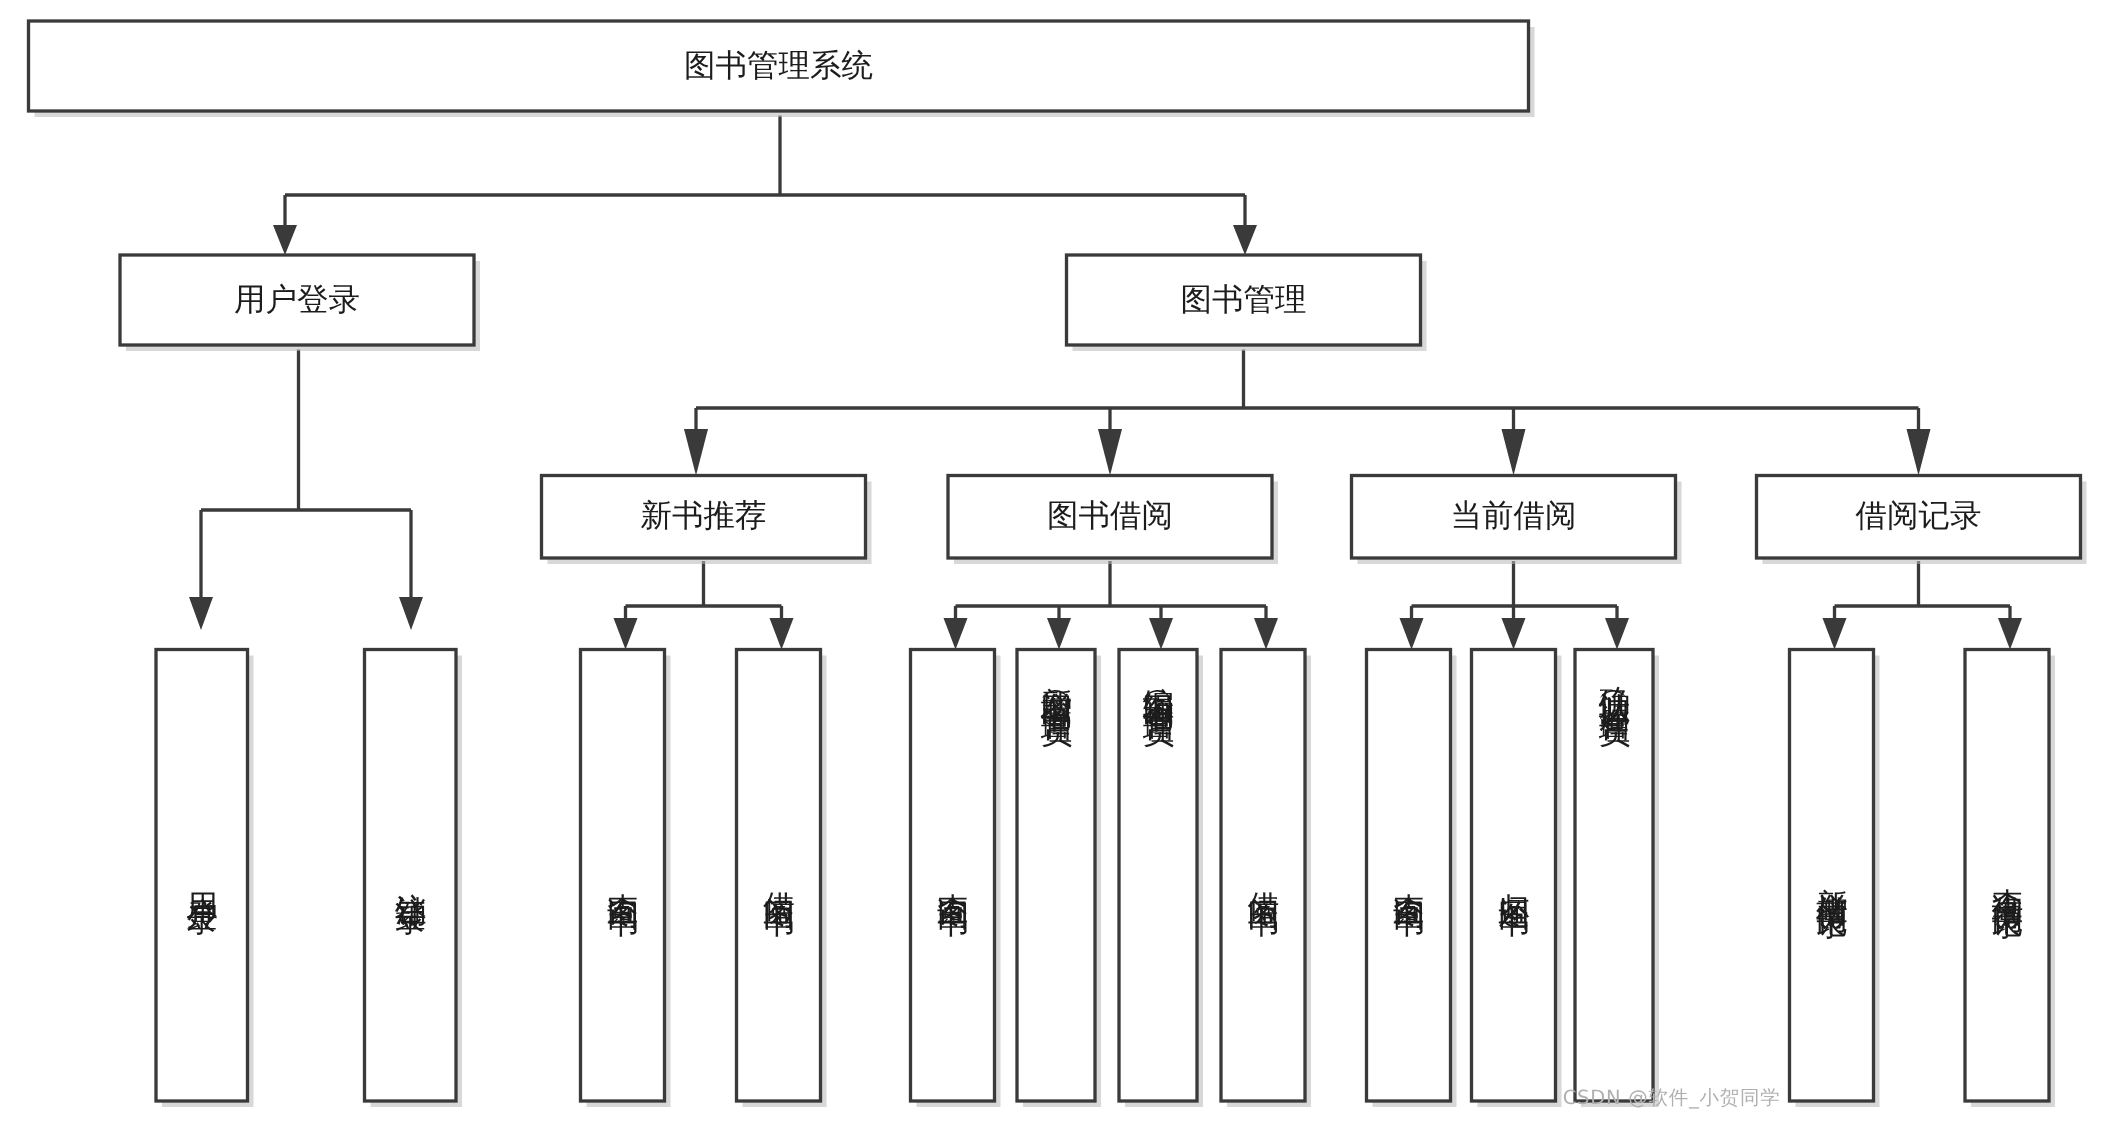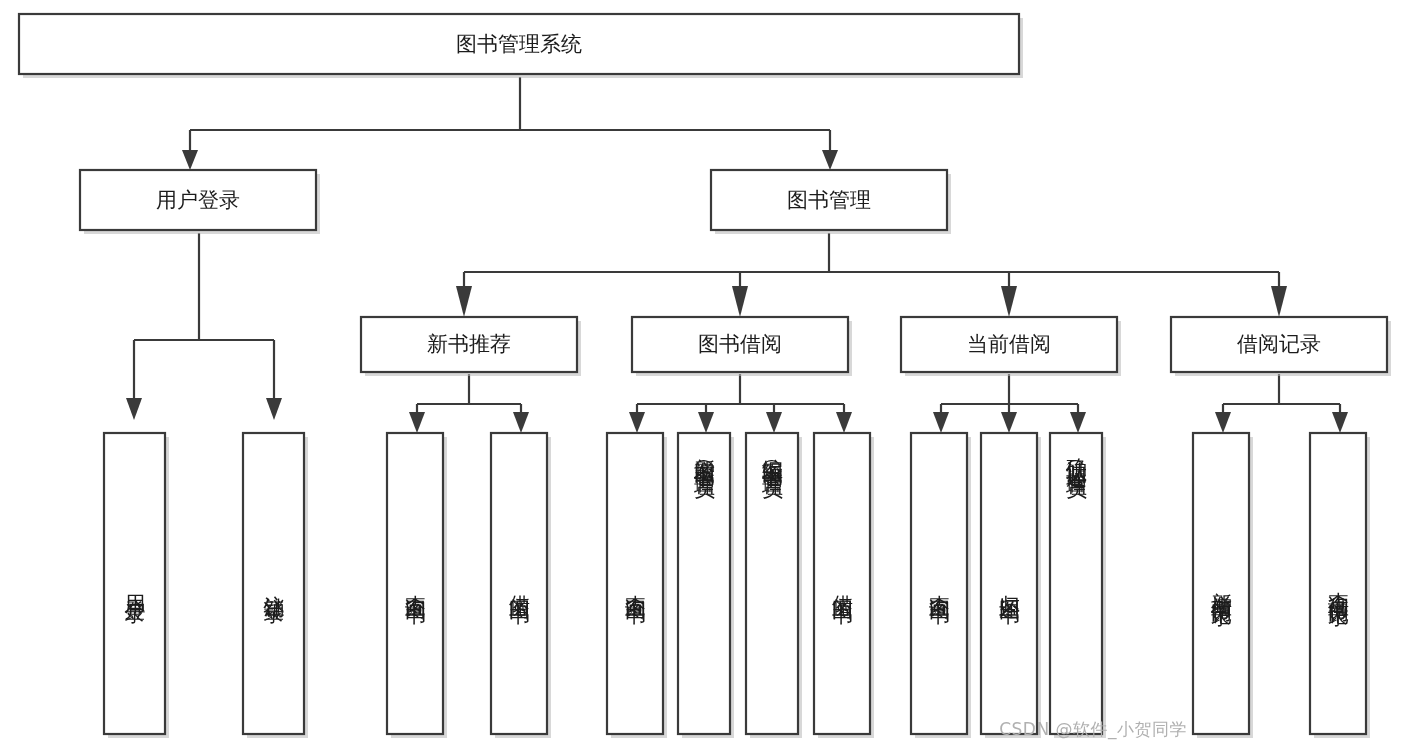--- a/index.html
+++ b/index.html
@@ -76,21 +76,21 @@
     line-height: 1.18;
     color: #1c1c1c;
     letter-spacing: 3px;
     white-space: nowrap;
   }
   .watermark {
     position: absolute;
     right: 14px;
     bottom: 6px;
     font-family: "DejaVu Sans", "Liberation Sans", sans-serif;
-    font-size: 17px;
+    font-size: 13px;
     color: #b0b0b0;
     letter-spacing: 0.5px;
     white-space: nowrap;
   }
 </style>
 </head>
 <body>
 
 <div id="diagram-root">
 

